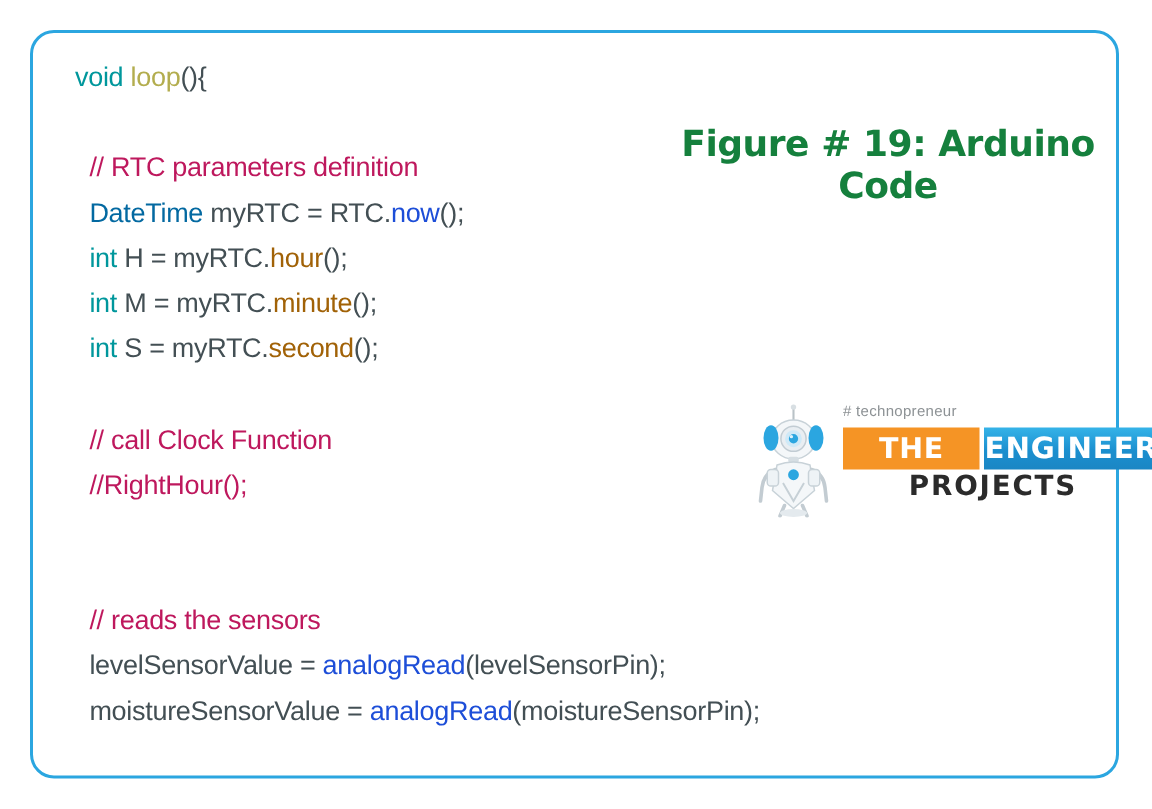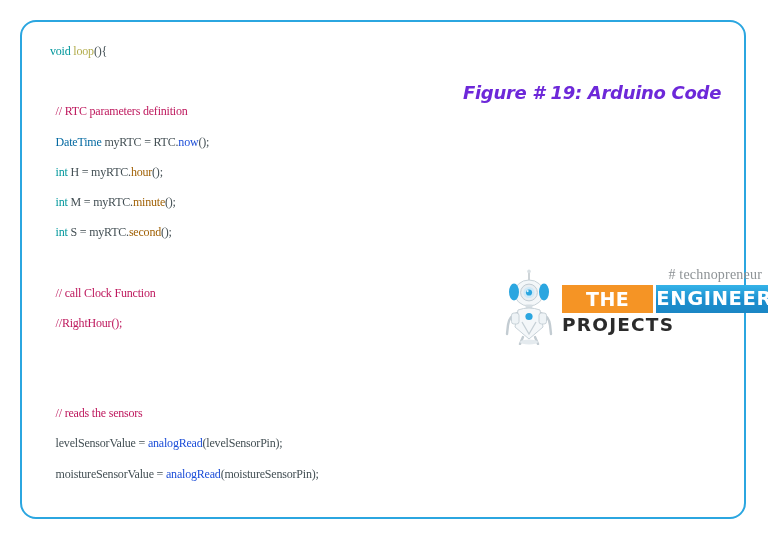--- a/index.html
+++ b/index.html
@@ -27,22 +27,22 @@
     border-radius: 16px;
     background: #ffffff;
   }
 
   
   #code-block {
     position: absolute;
     left: 28px;
     top: 14px;
     right: 10px;
-    font-family: Liberation Serif, serif;
-    font-size: 12px;
+    font-family: Liberation Sans, sans-serif;
+    font-size: 18px;
     line-height: 30.2px;
     white-space: pre;
     color: #2b2b2b;
     letter-spacing: -0.2px;
   }
   .code-line {
     height: 30.2px;
     white-space: pre;
   }
   .code-line.blank { color: transparent; }
@@ -57,25 +57,24 @@
   .pn      { color: #434f54; }            
 
   
   #figure-caption {
     position: absolute;
     left: 420px;
     top: 60px;
     width: 300px;
     text-align: center;
     font-family: "DejaVu Sans", sans-serif;
-    font-size: 18px;
-    font-weight: bold;
-    color: #6d28d9;
+    font-size: 24px;
+    font-weight: bold;
+    color: #15803d;
     letter-spacing: -0.3px;
-    font-style: italic;
   }
 
   
   #logo {
     position: absolute;
     left: 478px;
     top: 245px;
     width: 262px;
     height: 80px;
   }
@@ -86,23 +85,22 @@
     width: 58px;
     height: 76px;
   }
   #logo-text {
     position: absolute;
     left: 62px;
     top: 0;
     width: 200px;
   }
   #technopreneur {
-    text-align: right;
-    font-family: Liberation Serif, serif;
-    font-size: 14px;
+    font-family: Liberation Sans, sans-serif;
+    font-size: 10px;
     color: #8d9295;
     letter-spacing: 0.2px;
     height: 16px;
     line-height: 16px;
   }
   #logo-bars {
     display: flex;
     align-items: stretch;
     height: 28px;
     margin-top: 2px;
@@ -127,21 +125,21 @@
     font-family: "DejaVu Sans", sans-serif;
     font-weight: bold;
     font-size: 19.5px;
     letter-spacing: 0.6px;
     display: flex;
     align-items: center;
     justify-content: center;
     line-height: 1;
   }
   #logo-projects {
-    text-align: left;
+    text-align: center;
     font-family: "DejaVu Sans", sans-serif;
     font-weight: bold;
     font-size: 18.5px;
     color: #2b2b2b;
     letter-spacing: 1.2px;
     margin-top: 3px;
     line-height: 1;
   }
 </style>
 </head>

